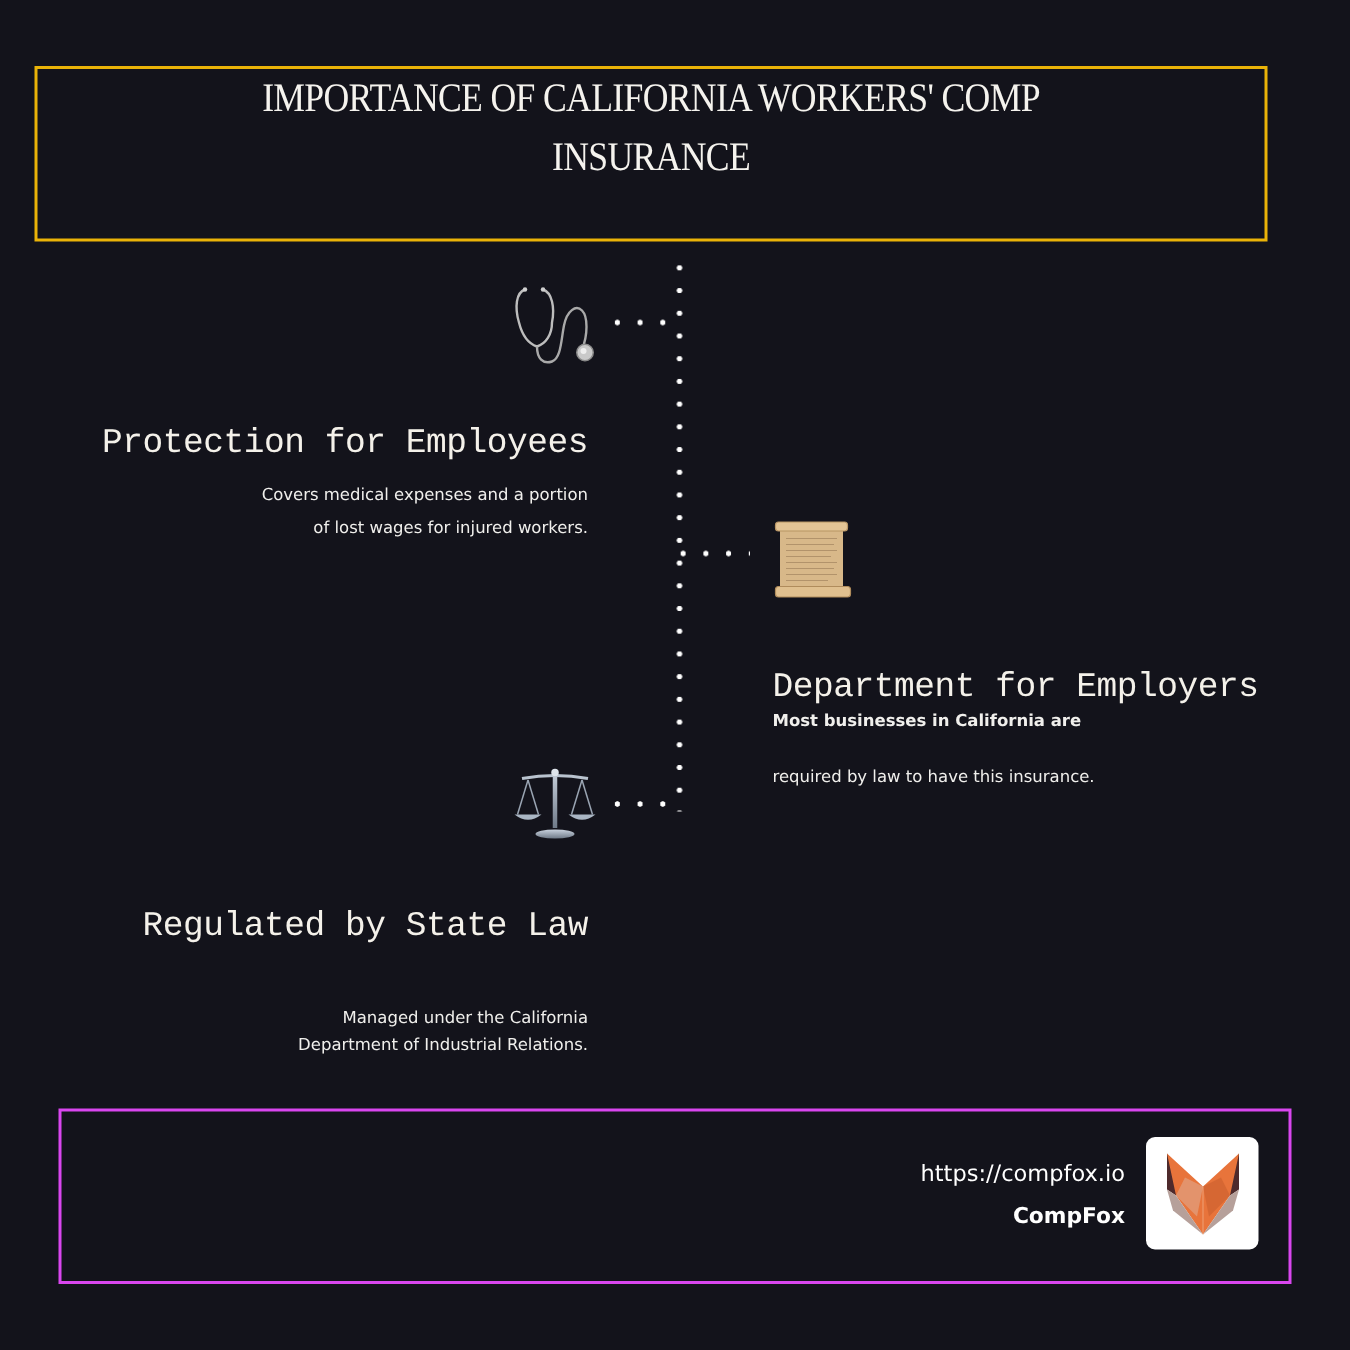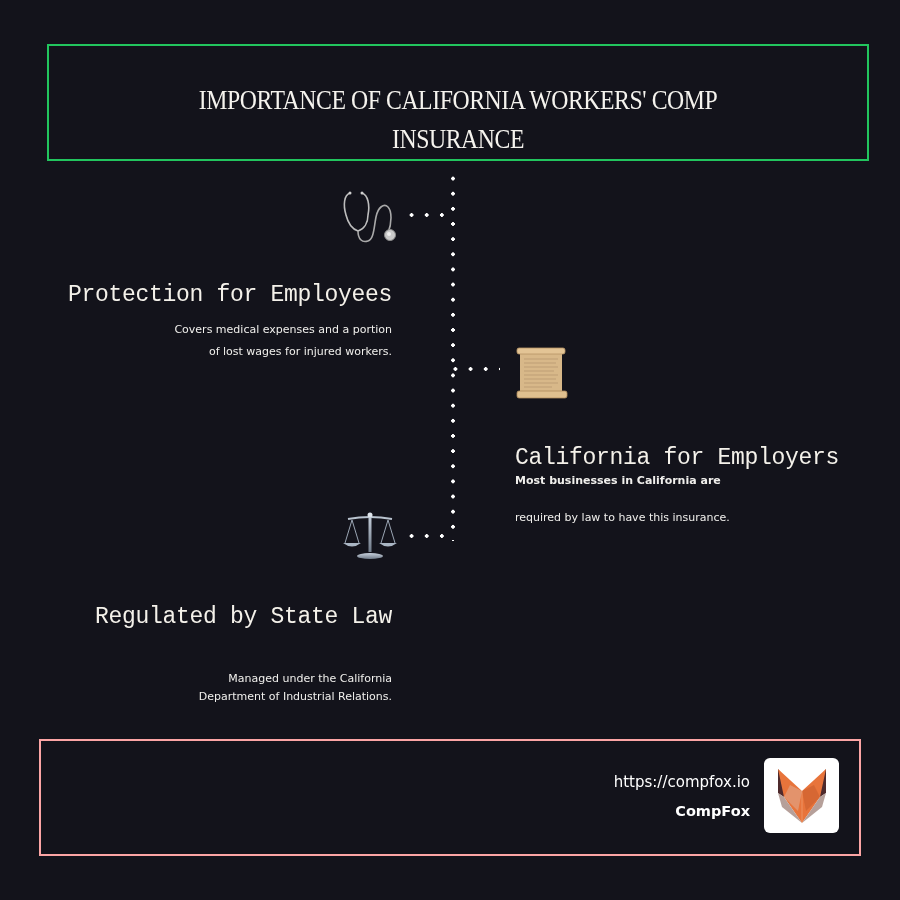--- a/index.html
+++ b/index.html
@@ -9,27 +9,27 @@
     body {
       width: 900px;
       height: 900px;
       background: #13131b;
       position: relative;
       overflow: hidden;
       color: #f2efe8;
     }
     .title-box {
       position: absolute;
-      left: 47px;
+      left: 23px;
       top: 44px;
       width: 818px;
       height: 113px;
-      border: 2px solid #22c55e;
+      border: 2px solid #eab308;
       display: flex;
-      align-items: flex-end;
+      align-items: flex-start;
       justify-content: center;
       box-sizing: content-box;
     }
     .title-text {
       font-family: "Liberation Serif", "DejaVu Serif", serif;
       font-size: 27px;
       line-height: 39px;
       text-align: center;
       letter-spacing: -0.5px;
       color: #f5f3ee;
@@ -72,21 +72,21 @@
       color: #f0efec;
       white-space: nowrap;
     }
     .right-align { text-align: right; }
     .footer-box {
       position: absolute;
       left: 39px;
       top: 739px;
       width: 818px;
       height: 113px;
-      border: 2px solid #fca5a5;
+      border: 2px solid #d946ef;
       box-sizing: content-box;
     }
     .footer-url {
       position: absolute;
       right: 109px;
       top: 32px;
       font-family: "DejaVu Sans", "Liberation Sans", sans-serif;
       font-size: 15px;
       color: #ffffff;
     }
@@ -172,21 +172,21 @@
     <path d="M1 33 Q10 40 19 33 Z" fill="#aab6c4"></path>
     <path d="M37 33 Q46 40 55 33 Z" fill="#aab6c4"></path>
     <ellipse cx="28" cy="46" rx="13" ry="3" fill="url(#steel)"></ellipse>
   </svg>
 </div>
 
 <div class="item-title right-align" style="right:508px; top:282px;">Protection for Employees</div>
 <div class="item-desc right-align" style="right:508px; top:319px;">Covers medical expenses and a portion</div>
 <div class="item-desc right-align" style="right:508px; top:341px;">of lost wages for injured workers.</div>
 
-<div class="item-title" style="left:515px; top:445px;">California for Employers</div>
+<div class="item-title" style="left:515px; top:445px;">Department for Employers</div>
 <div class="item-desc" style="left:515px; top:470px;font-weight:bold;">Most businesses in California are</div>
 <div class="item-desc" style="left:515px; top:507px;">required by law to have this insurance.</div>
 
 <div class="item-title right-align" style="right:508px; top:604px;">Regulated by State Law</div>
 <div class="item-desc right-align" style="right:508px; top:668px;">Managed under the California</div>
 <div class="item-desc right-align" style="right:508px; top:670px;margin-top:16px;">Department of Industrial Relations.</div>
 
 <div class="footer-box">
   <div class="footer-url">https://compfox.io</div>
   <div class="footer-brand">CompFox</div>

